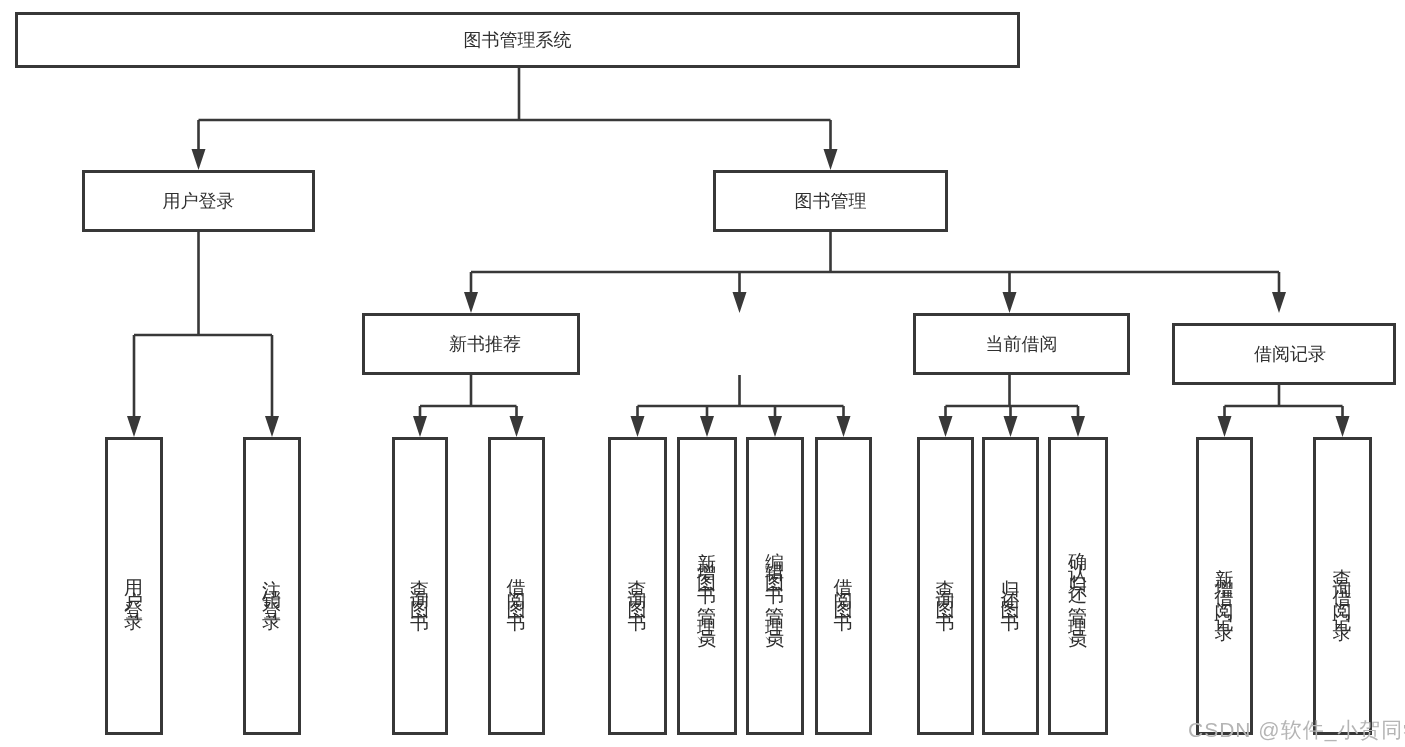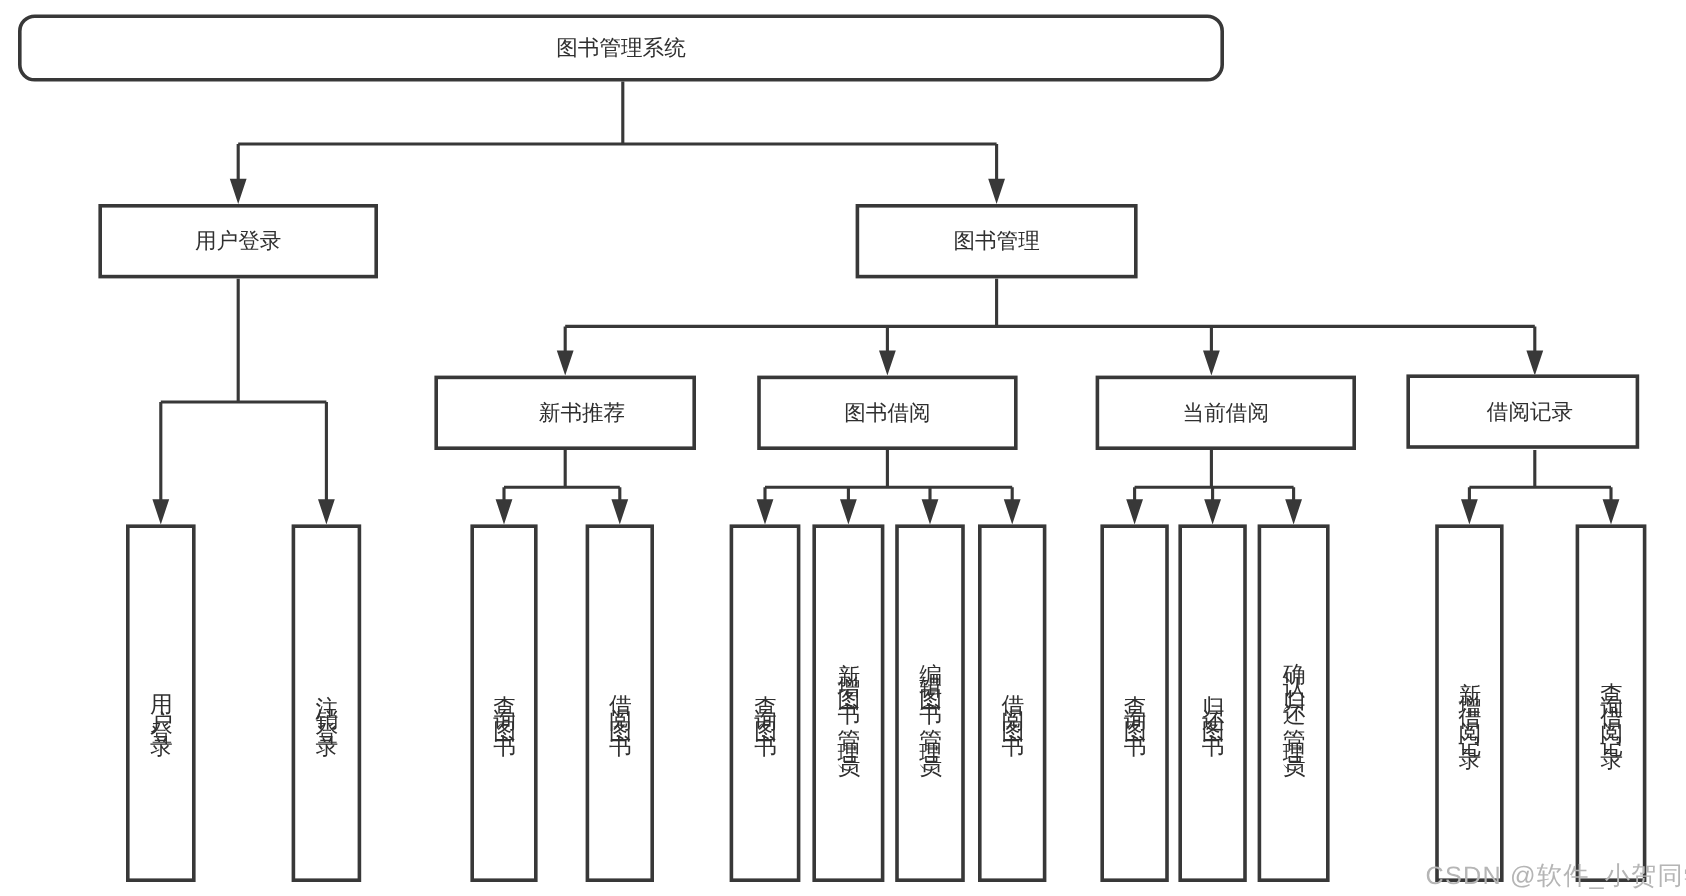--- a/index.html
+++ b/index.html
@@ -74,29 +74,28 @@
       M1009.5 313 l-7 -21 h14 z M1279 313 l-7 -21 h14 z
       M134 437 l-7 -21 h14 z    M272 437 l-7 -21 h14 z
       M420 437 l-7 -21 h14 z    M516.5 437 l-7 -21 h14 z
       M637.5 437 l-7 -21 h14 z  M707 437 l-7 -21 h14 z
       M775 437 l-7 -21 h14 z    M843.5 437 l-7 -21 h14 z
       M945.5 437 l-7 -21 h14 z  M1010.5 437 l-7 -21 h14 z
       M1078 437 l-7 -21 h14 z   M1224.5 437 l-7 -21 h14 z
       M1342.5 437 l-7 -21 h14 z"></path>
   </svg>
 
-  <div class="box" style="left:15px;top:12px;width:1005px;height:56px;border-radius:14px;">图书管理系统</div>
+  <div class="box" style="left:15px;top:12px;width:1005px;height:56px;">图书管理系统</div>
 
   <div class="box" style="left:82px;top:170px;width:233px;height:62px;">用户登录</div>
   <div class="box" style="left:713px;top:170px;width:235px;height:62px;">图书管理</div>
 
   <div class="box" style="left:362px;top:313px;width:218px;height:62px;padding-left:28px;">新书推荐</div>
-  <div class="box" style="left:631px;top:313px;width:217px;height:62px;">图书借阅</div>
   <div class="box" style="left:901px;top:313px;width:217px;height:62px;margin-left:12px;">当前借阅</div>
-  <div class="box" style="left:1172px;top:312px;width:194px;height:62px;padding-left:12px;">借阅记录</div>
+  <div class="box" style="left:1172px;top:323px;width:224px;height:62px;padding-left:12px;">借阅记录</div>
 
   <div class="box" style="left:105px;top:437px;width:58px;height:298px;">
     <span class="vtext">用户登录</span>
   </div>
   <div class="box" style="left:243px;top:437px;width:58px;height:298px;">
     <span class="vtext">注销登录</span>
   </div>
 
   <div class="box" style="left:392px;top:437px;width:56px;height:298px;">
     <span class="vtext">查询图书</span>

